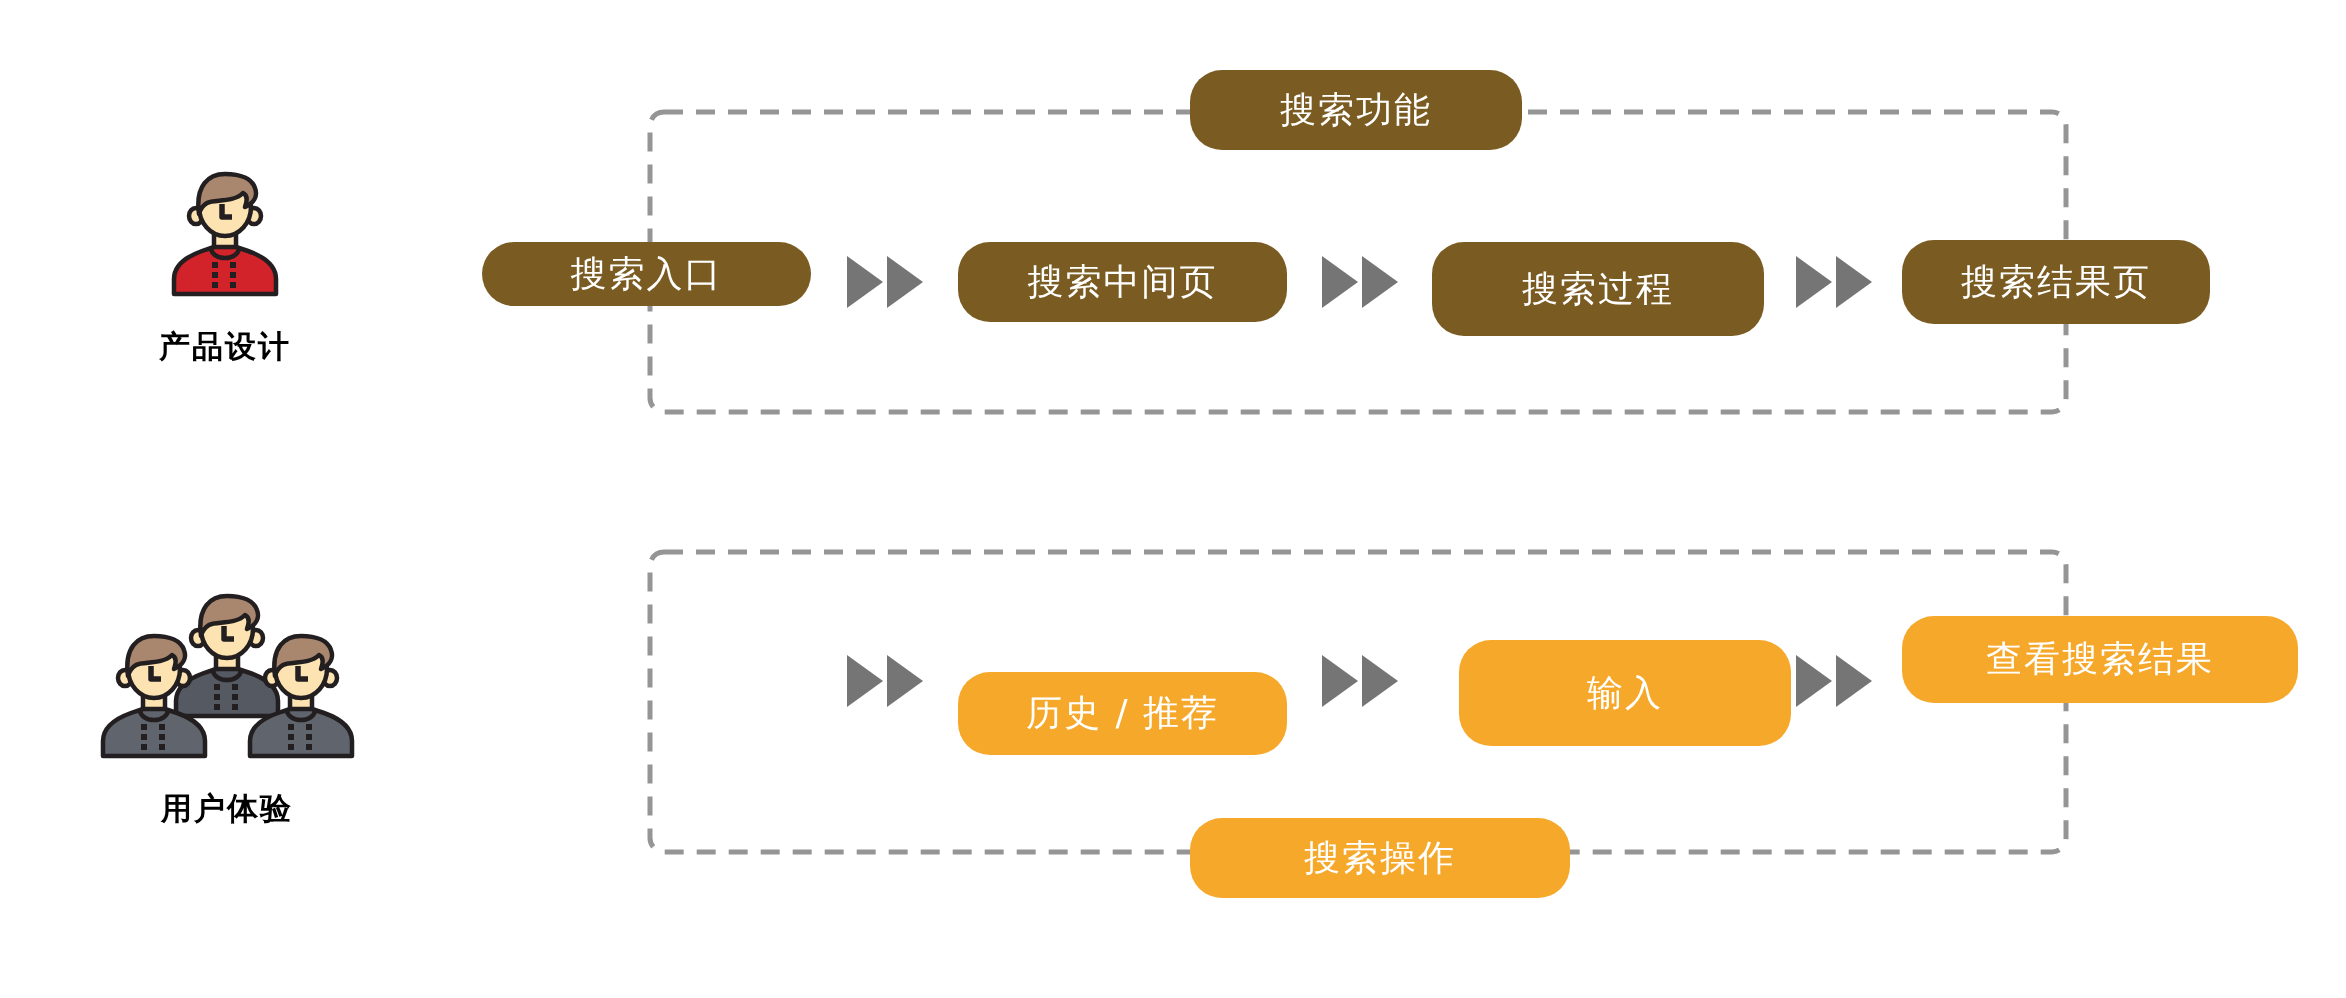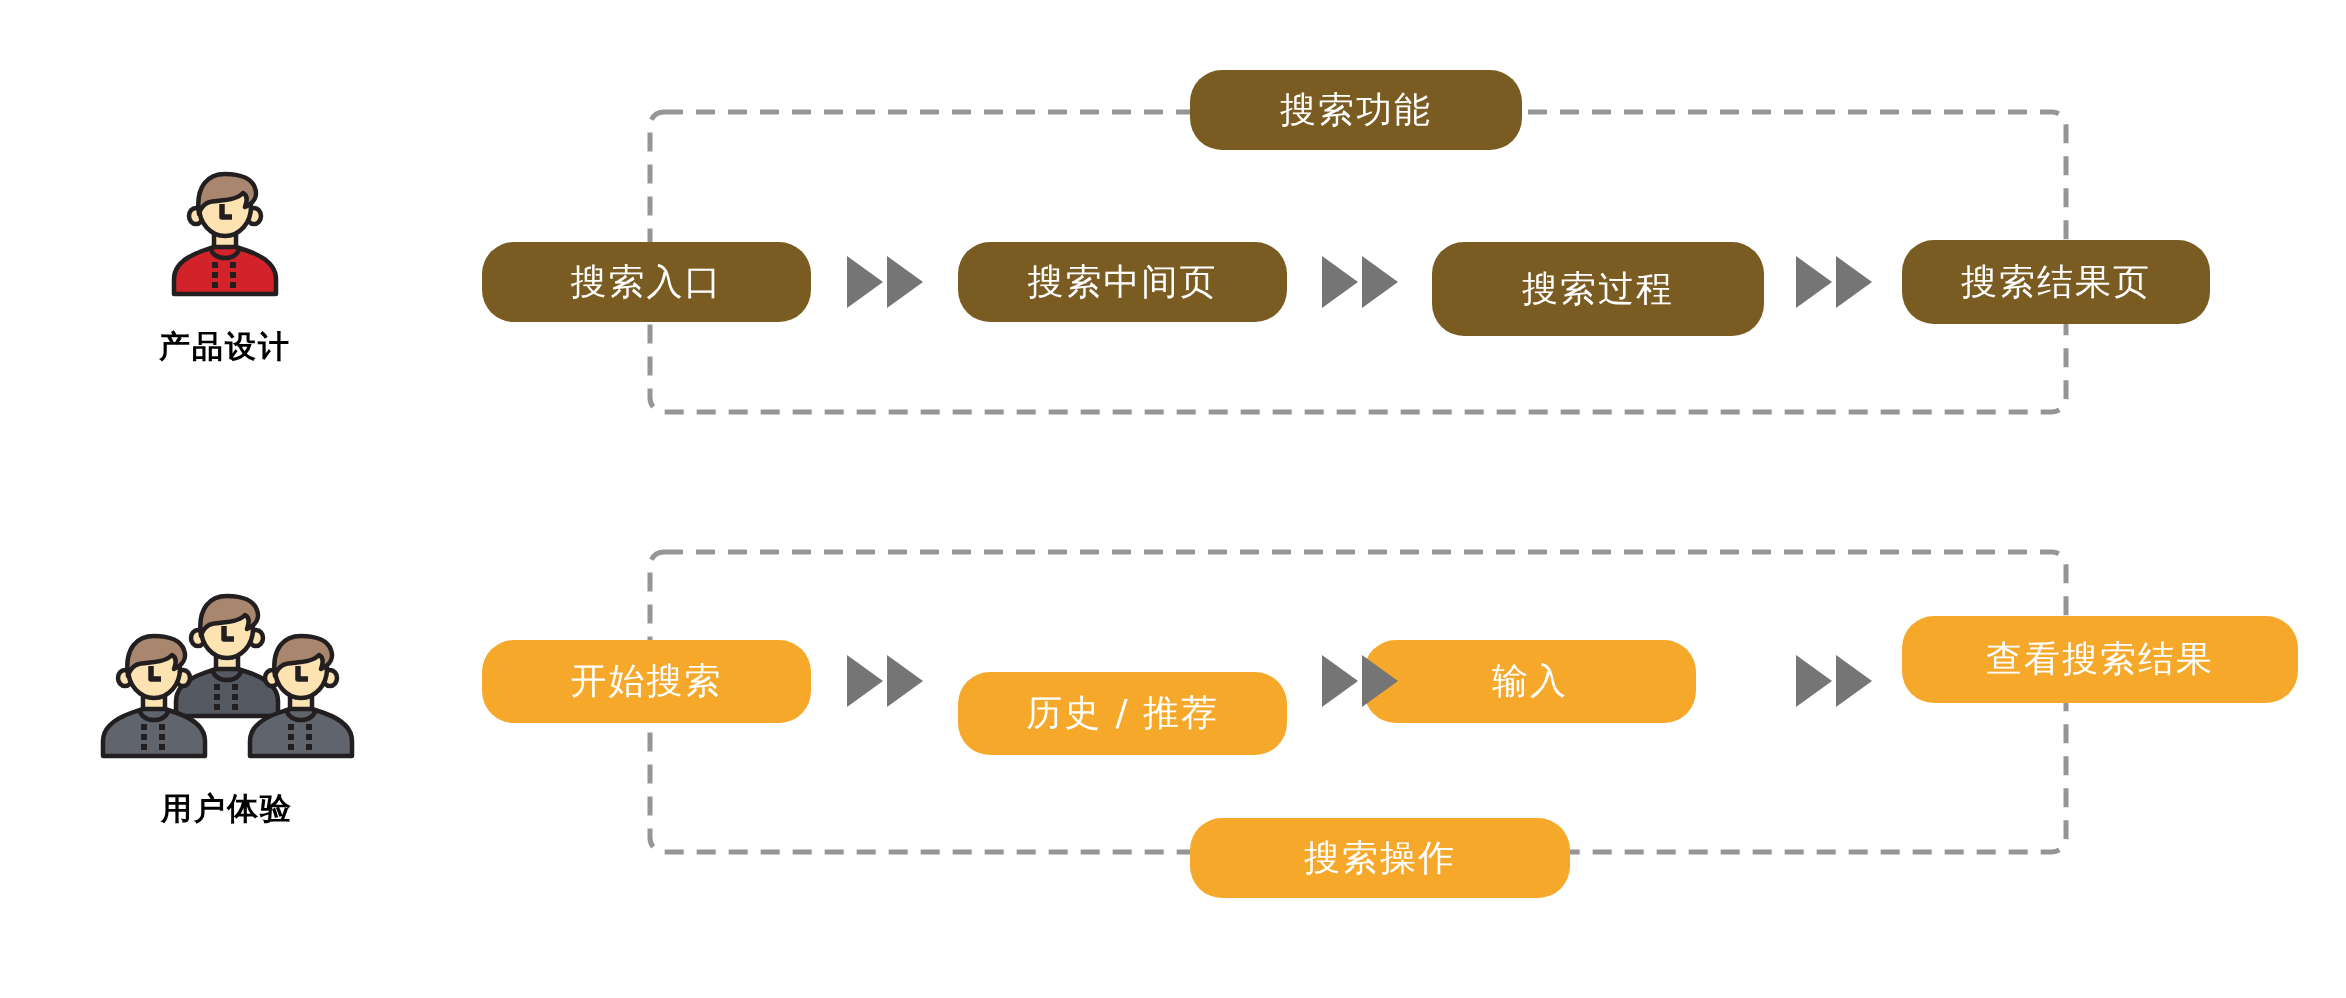--- a/index.html
+++ b/index.html
@@ -72,21 +72,21 @@
     <rect class="frame" x="650" y="552" width="1416" height="300" rx="14"></rect>
   </svg>
 
   <svg class="icon-svg" style="left:166px;top:166px" width="118" height="132" viewBox="0 0 118 132">
     <use href="#person-sym" width="118" height="132" style="color:#D2232B"></use>
   </svg>
   <div class="actor-label" style="left:225px;top:326px">产品设计</div>
 
   <div class="node node--brown" style="left:1190px;top:70px;width:332px;height:80px">搜索功能</div>
 
-  <div class="node node--brown" style="left:482px;top:242px;width:329px;height:80px">搜索入口</div>
+  <div class="node node--brown" style="left:482px;top:242px;width:329px;height:64px">搜索入口</div>
   <div class="node node--brown" style="left:958px;top:242px;width:329px;height:80px">搜索中间页</div>
   <div class="node node--brown" style="left:1432px;top:242px;width:332px;height:94px">搜索过程</div>
   <div class="node node--brown" style="left:1902px;top:240px;width:308px;height:84px">搜索结果页</div>
 
   <svg class="ff" style="left:847px;top:256px" viewBox="0 0 76 52">
     <polygon points="0,0 36,26 0,52"></polygon>
       <polygon points="40,0 76,26 40,52"></polygon>
   </svg>
   <svg class="ff" style="left:1322px;top:256px" viewBox="0 0 76 52">
     <polygon points="0,0 36,26 0,52"></polygon>
@@ -97,23 +97,22 @@
       <polygon points="40,0 76,26 40,52"></polygon>
   </svg>
 
   <svg class="icon-svg" style="left:95px;top:588px" width="265" height="172" viewBox="0 0 265 172">
     <use href="#person-sym" x="73" y="0" width="118" height="132" style="color:#545962"></use>
     <use href="#person-sym" x="0" y="40" width="118" height="132" style="color:#60656D"></use>
     <use href="#person-sym" x="147" y="40" width="118" height="132" style="color:#60656D"></use>
   </svg>
   <div class="actor-label" style="left:227px;top:788px">用户体验</div>
 
-  <div class="node node--orange" style="left:482px;top:640px;width:329px;height:83px">开始搜索</div>
   <div class="node node--orange" style="left:958px;top:672px;width:329px;height:83px">历史 / 推荐</div>
-  <div class="node node--orange" style="left:1364px;top:640px;width:332px;height:83px">输入</div>
+  <div class="node node--orange" style="left:1459px;top:640px;width:332px;height:106px">输入</div>
   <div class="node node--orange" style="left:1902px;top:616px;width:396px;height:87px">查看搜索结果</div>
 
   <svg class="ff" style="left:847px;top:655px" viewBox="0 0 76 52">
     <polygon points="0,0 36,26 0,52"></polygon>
       <polygon points="40,0 76,26 40,52"></polygon>
   </svg>
   <svg class="ff" style="left:1322px;top:655px" viewBox="0 0 76 52">
     <polygon points="0,0 36,26 0,52"></polygon>
       <polygon points="40,0 76,26 40,52"></polygon>
   </svg>

